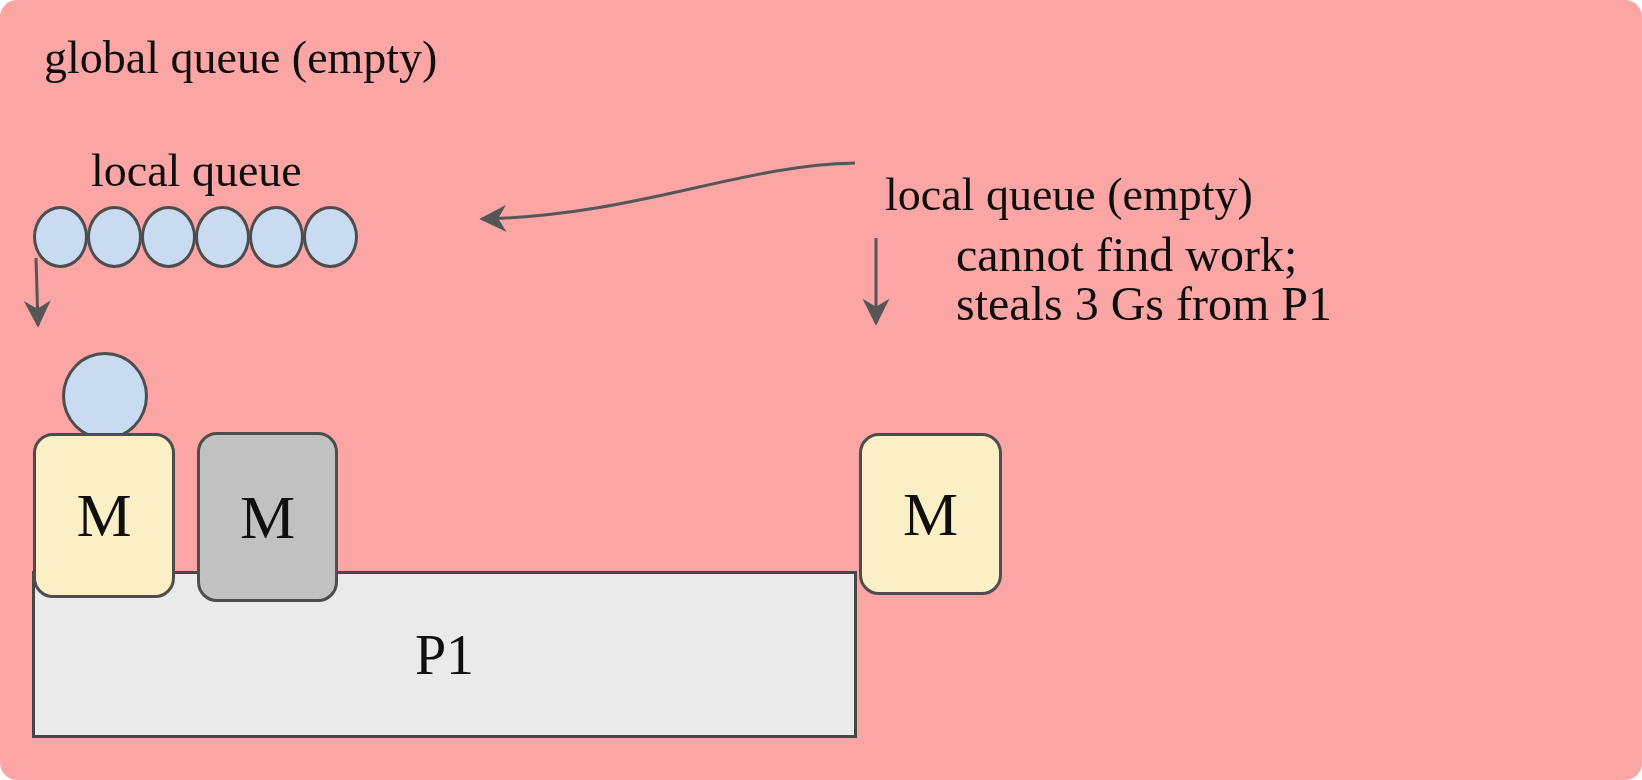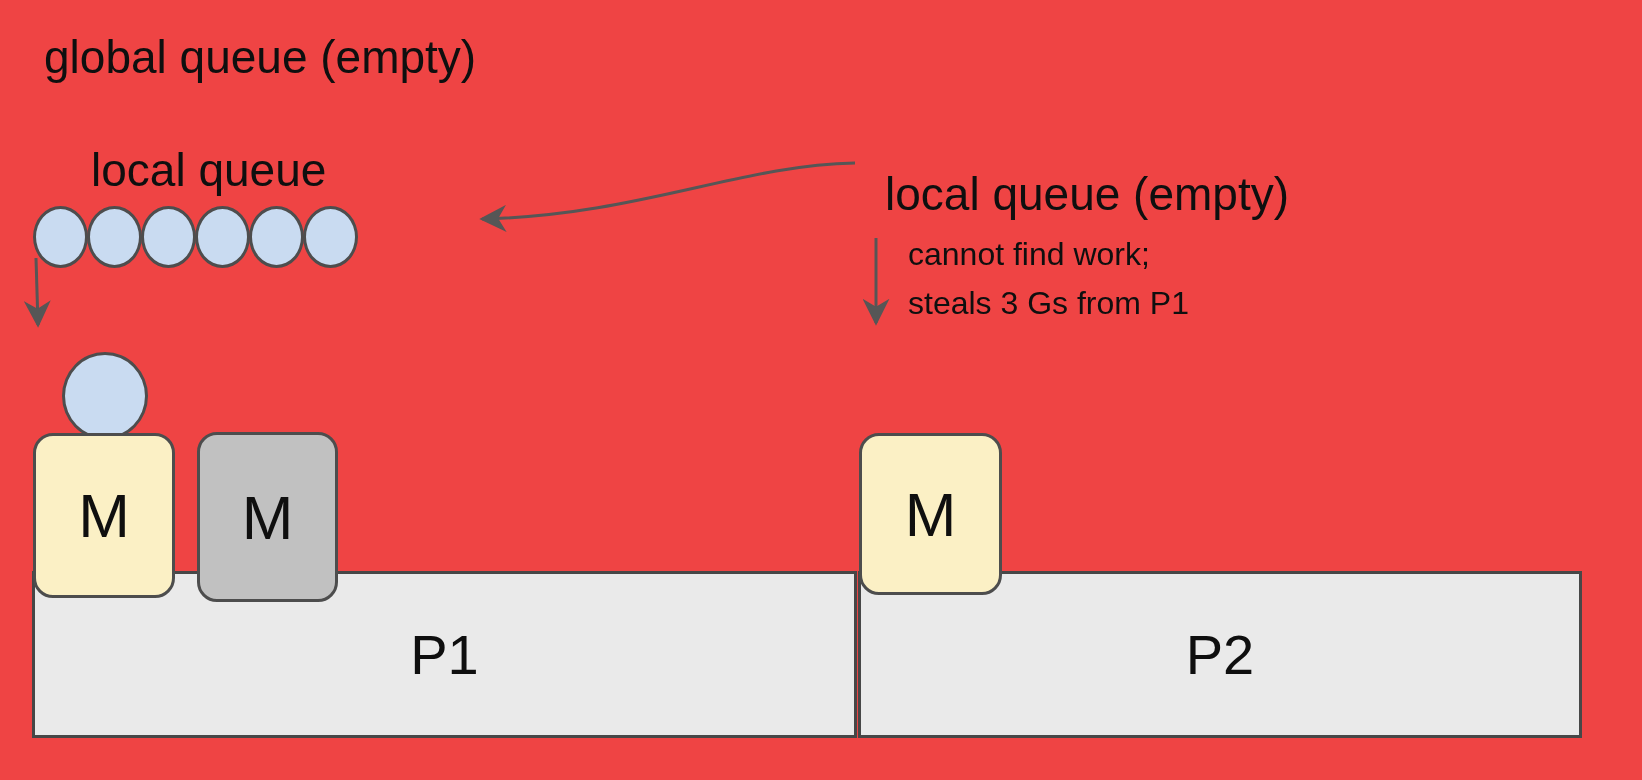--- a/index.html
+++ b/index.html
@@ -1,37 +1,39 @@
 <!DOCTYPE html>
 <html style="--goroutine-fill: #c9dbf1; --m-running-fill: #fbf0c5; --m-idle-fill: #c1c1c1; --processor-fill: #eaeaea; --stroke: #4d4d4d; --p-stroke: #474747; --arrow: #565656; --text: #0f0f0f;"><head>
 <meta charset="utf-8">
 <style>
   html, body { margin: 0; padding: 0; background: #ffffff; }
   #canvas {
     position: relative;
     width: 1642px;
     height: 780px;
-    background: #ef4444;
-    font-family: Liberation Sans, sans-serif;
+    background: #fca5a5;
+    font-family: Liberation Serif, serif;
     color: var(--text, #0f0f0f);
     overflow: hidden;
+    border-radius: 17px;
   }
   .label {
     position: absolute;
     white-space: nowrap;
     font-size: 46px;
     line-height: 1.2;
     color: var(--text, #0f0f0f);
   }
   .annotation {
     position: absolute;
     white-space: nowrap;
-    font-size: 32px;
+    font-size: 48px;
     line-height: 49px;
     color: var(--text, #0f0f0f);
+    margin-left: 48px;
   }
   #local-queue-circles {
     position: absolute;
     left: 33px;
     top: 206px;
     display: flex;
   }
   .goroutine {
     width: 55px;
     height: 62px;
@@ -148,17 +150,14 @@
   <div id="m-box-p1-idle" class="m-box m-idle">
     <span>M</span>
   </div>
   <div id="m-box-p2-running" class="m-box m-running">
     <span>M</span>
   </div>
 
   <div id="processor-p1" class="processor">
     <span>P1</span>
   </div>
-  <div id="processor-p2" class="processor">
-    <span>P2</span>
-  </div>
 
 </div>
 
 </body></html>

